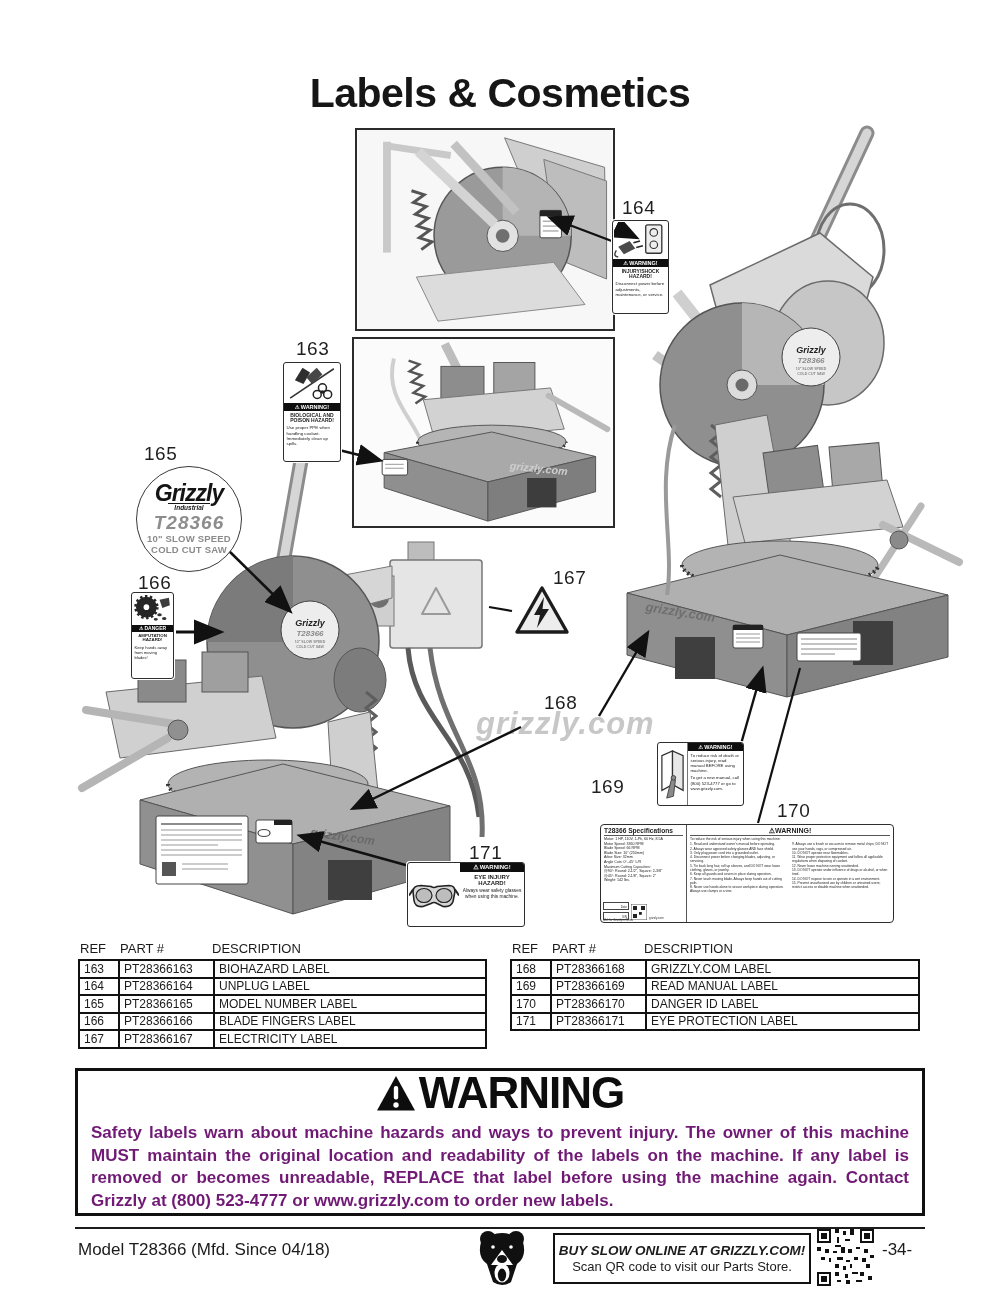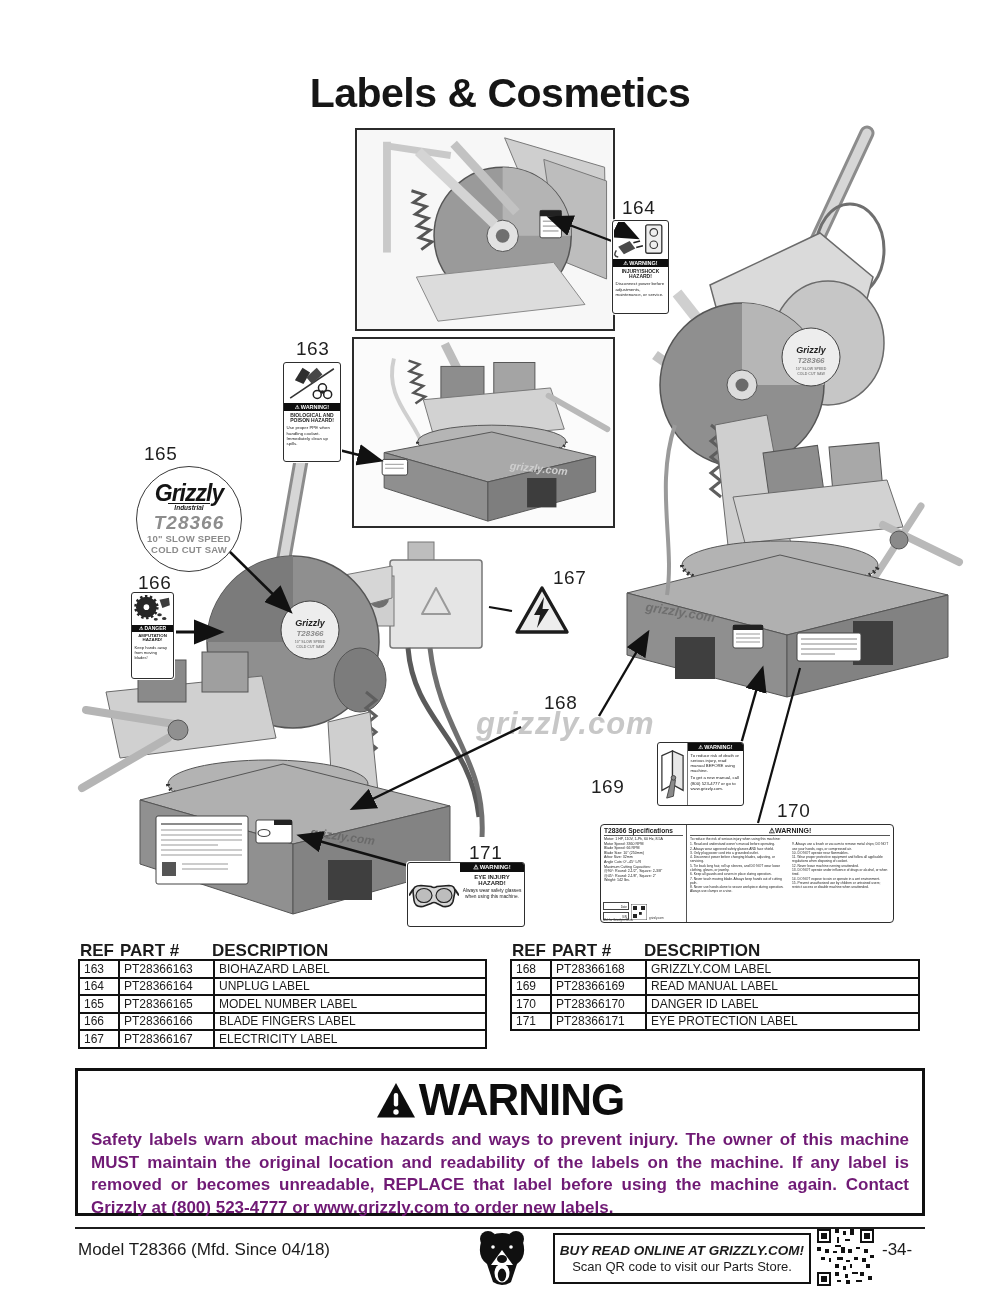--- a/index.html
+++ b/index.html
@@ -21,25 +21,25 @@
   .stk-band{background:#0e0e0e;color:#fff;font-weight:bold;display:flex;align-items:center;justify-content:center;gap:1px;flex:0 0 auto}
   .b5{font-size:5.5px;line-height:8px}.b4{font-size:5px;line-height:7px}
   .stk-title{font-weight:bold;line-height:1.12;padding:1.5px 2px 0}
   .stk-body{line-height:1.22;padding:1.5px 2.5px 2px;text-align:left}
   .preline{white-space:pre-line}
   .model-circle{position:absolute;width:106px;height:106px;border:1.5px solid #3a3a3a;border-radius:50%;background:#fff;z-index:55;display:flex;flex-direction:column;align-items:center;justify-content:center;text-align:center}
   .mc-brand{font-size:23px;font-weight:bold;font-style:italic;letter-spacing:-1px;color:#141414;line-height:20px}
   .mc-sub{font-size:6.5px;font-weight:bold;font-style:italic;border-top:1.5px solid #141414;padding:0 6px;color:#141414}
   .mc-model{font-size:19px;font-weight:bold;font-style:italic;color:#8d8d8d;letter-spacing:1px;line-height:20px;margin-top:2px}
   .mc-line{font-size:9.5px;font-weight:bold;color:#8b8b8b;line-height:11px;letter-spacing:.2px}
-  .ptable-head{position:absolute;display:flex;font-weight:bold;font-size:17px;z-index:20}
+  .ptable-head{position:absolute;display:flex;font-weight:normal;font-size:13px;z-index:20}
   .ptable{position:absolute;border-collapse:collapse;border:2px solid #111;background:#fff;z-index:20}
   .ptable td{border:2px solid #111;font-size:12px;padding:0 4px;height:17.5px;white-space:nowrap}
   .warnbox{position:absolute;border:3px solid #101010;background:#fff;z-index:20}
-  .warn-title{display:flex;justify-content:center;align-items:flex-end;gap:3px;margin-top:7px;height:44px}
+  .warn-title{display:flex;justify-content:center;align-items:flex-end;gap:3px;height:44px}
   .warn-word{font-size:44px;font-weight:bold;letter-spacing:-1px;color:#0d0d0d;line-height:44px}
   .warn-body{font-weight:bold;font-size:17px;line-height:1.33;padding:7px 13px 0;text-align:justify;color:#701a75}
   .footer-line{position:absolute;left:75px;top:1227px;width:850px;border-top:2px solid #1c1c1c;z-index:20}
   .footer-model{position:absolute;left:78px;top:1240px;font-size:17px;z-index:20}
   .pagenum{position:absolute;left:882px;top:1240px;font-size:17px;z-index:20}
   .partsbox{position:absolute;left:553px;top:1233px;width:258px;height:51px;border:2.5px solid #111;display:flex;flex-direction:column;align-items:center;justify-content:center;z-index:20;background:#fff}
   .pb1{font-size:13.5px;font-weight:bold;font-style:italic;line-height:16px}
   .pb2{font-size:13px;line-height:15px}
   .spec-label{position:absolute;left:600px;top:824px;width:294px;height:99px;border:1.5px solid #2e2e2e;border-radius:4px;background:#fff;z-index:55;display:flex}
   .spec-left{width:86px;border-right:1px solid #555;padding:2px 3px;position:relative}
@@ -504,21 +504,21 @@
       <polygon points="25,20 14,35 36,35" fill="#fff"></polygon>
       <ellipse cx="25" cy="29" rx="5" ry="4" fill="#101010"></ellipse>
       <ellipse cx="25" cy="43" rx="7.5" ry="9.5" fill="#fff"></ellipse>
       <ellipse cx="25" cy="45" rx="4.2" ry="6.5" fill="#101010"></ellipse>
       <circle cx="16" cy="17" r="1.8" fill="#fff"></circle>
       <circle cx="34" cy="17" r="1.8" fill="#fff"></circle>
     </svg>
   </div>
 
   <div class="partsbox">
-    <div class="pb1">BUY READ ONLINE AT GRIZZLY.COM!</div>
+    <div class="pb1">BUY SLOW ONLINE AT GRIZZLY.COM!</div>
     <div class="pb2">Scan QR code to visit our Parts Store.</div>
   </div>
 
   <div class="abs" style="left:817px;top:1229px;width:57px;height:57px;z-index:20">
     <svg viewBox="0 0 29 29" style="width:100%;height:100%" shape-rendering="crispEdges">
       <rect width="29" height="29" fill="#fff"></rect>
       <g fill="#101010">
         <rect x="0" y="0" width="7" height="7"></rect>
           <rect x="22" y="0" width="7" height="7"></rect>
           <rect x="0" y="22" width="7" height="7"></rect>

